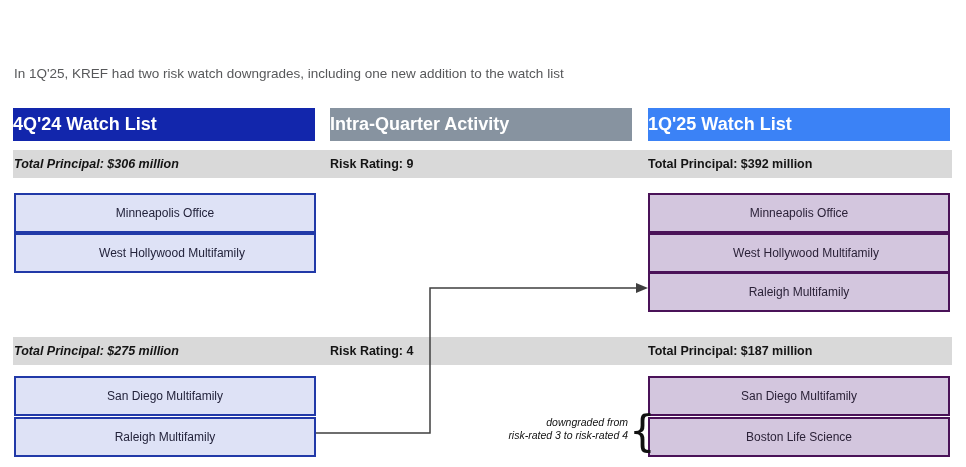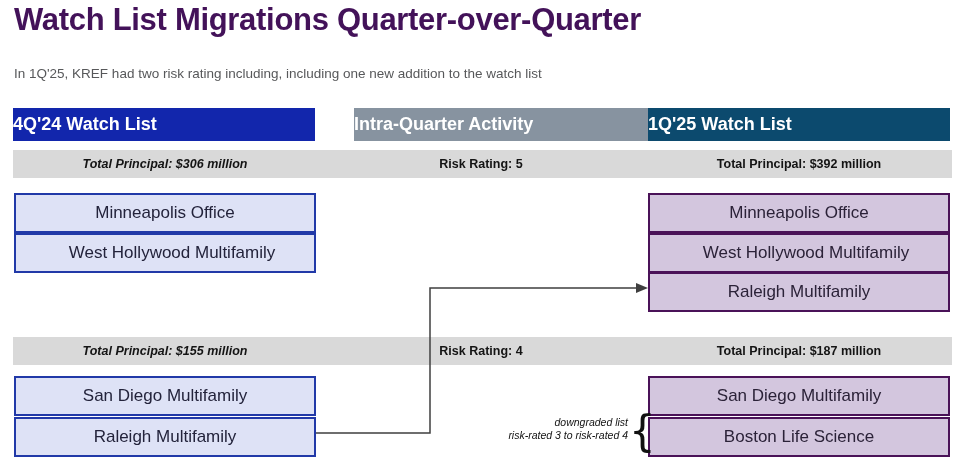--- a/index.html
+++ b/index.html
@@ -16,40 +16,40 @@
   .subtitle {
     position:absolute; left:14px; top:66px;
     font-size:13.5px; color:#57585A;
   }
   .hdr {
     position:absolute; top:108px; width:302px; height:33px;
     line-height:33px; text-align:left;
     color:#ffffff; font-weight:700; font-size:18px;
   }
   .hdr-left  { left:13px;  background:#1226AC; }
-  .hdr-mid   { left:330px; background:#8793A0;margin-left:24px; }
-  .hdr-right { left:648px; background:#0c4a6e; }
+  .hdr-mid   { left:330px; background:#8793A0; }
+  .hdr-right { left:648px; background:#3b82f6; }
   .band {
     position:absolute; left:13px; width:939px; height:28px;
     background:#D9D9D9;
   }
   .band1 { top:150px; }
   .band2 { top:337px; }
   .band span {
     position:absolute; top:0; height:28px; line-height:28px;
-    width:302px; text-align:center;
+    width:302px; 
     font-size:12.5px; font-weight:700; color:#141414;
   }
   .band .bl { left:1px;   font-style:italic; }
   .band .bm { left:317px; }
   .band .br { left:635px; }
   .box {
     position:absolute; width:302px; height:40px;
     border:2px solid; display:flex; align-items:center; justify-content:center;
-    font-size:17px;
+    font-size:12px;
   }
   .box-blue   { left:14px;  background:#DEE2F6; border-color:#2139A8; color:#23233B; }
   .box-purple { left:648px; background:#D3C6DE; border-color:#4A1258; color:#2B2238; }
   .t1 { top:193px; } .t2 { top:233px;padding-left:14px; } .t3 { top:272px; }
   .t4 { top:376px;text-align:center; } .t5 { top:417px; }
   .arrow-overlay { position:absolute; left:0; top:0; pointer-events:none; }
   .annotation {
     position:absolute; left:450px; top:416px; width:178px;
     text-align:right; font-size:10.5px; font-style:italic;
     line-height:12.5px; color:#111111;
@@ -59,30 +59,29 @@
     position:absolute; left:629px; top:409px;
     font-family:"DejaVu Sans", sans-serif;
     font-size:42px; line-height:46px; color:#111111;
   }
 </style>
 </head>
 <body>
 
 <div class="slide">
 
-  <div class="title">Watch List Migrations Quarter-over-Quarter</div>
-  <div class="subtitle">In 1Q'25, KREF had two risk rating including, including one new addition to the watch list</div>
+  <div class="subtitle">In 1Q'25, KREF had two risk watch downgrades, including one new addition to the watch list</div>
 
   <div class="hdr hdr-left">4Q'24 Watch List</div>
   <div class="hdr hdr-mid">Intra-Quarter Activity</div>
   <div class="hdr hdr-right">1Q'25 Watch List</div>
 
   <div class="band band1">
     <span class="bl">Total Principal: $306 million</span>
-    <span class="bm">Risk Rating: 5</span>
+    <span class="bm">Risk Rating: 9</span>
     <span class="br">Total Principal: $392 million</span>
   </div>
 
   <div class="box box-blue t1">
       <span>Minneapolis Office</span>
     </div>
   <div class="box box-blue t2">
       <span>West Hollywood Multifamily</span>
     </div>
 
@@ -90,21 +89,21 @@
       <span>Minneapolis Office</span>
     </div>
   <div class="box box-purple t2">
       <span>West Hollywood Multifamily</span>
     </div>
   <div class="box box-purple t3">
       <span>Raleigh Multifamily</span>
     </div>
 
   <div class="band band2">
-    <span class="bl">Total Principal: $155 million</span>
+    <span class="bl">Total Principal: $275 million</span>
     <span class="bm">Risk Rating: 4</span>
     <span class="br">Total Principal: $187 million</span>
   </div>
 
   <div class="box box-blue t4">
       <span>San Diego Multifamily</span>
     </div>
   <div class="box box-blue t5">
       <span>Raleigh Multifamily</span>
     </div>
@@ -115,18 +114,18 @@
   <div class="box box-purple t5">
       <span>Boston Life Science</span>
     </div>
 
   <svg class="arrow-overlay" width="966" height="467">
     <path d="M316,433 H430 V288 H636" fill="none" stroke="#3F3F3F" stroke-width="1.5"></path>
     <polygon points="636,283 648,288 636,293" fill="#3F3F3F"></polygon>
   </svg>
 
   <div class="annotation">
-    <span>downgraded list</span>
+    <span>downgraded from</span>
     <span>risk-rated 3 to risk-rated 4</span>
   </div>
   <div class="brace">{</div>
 
 </div>
 
 </body></html>

